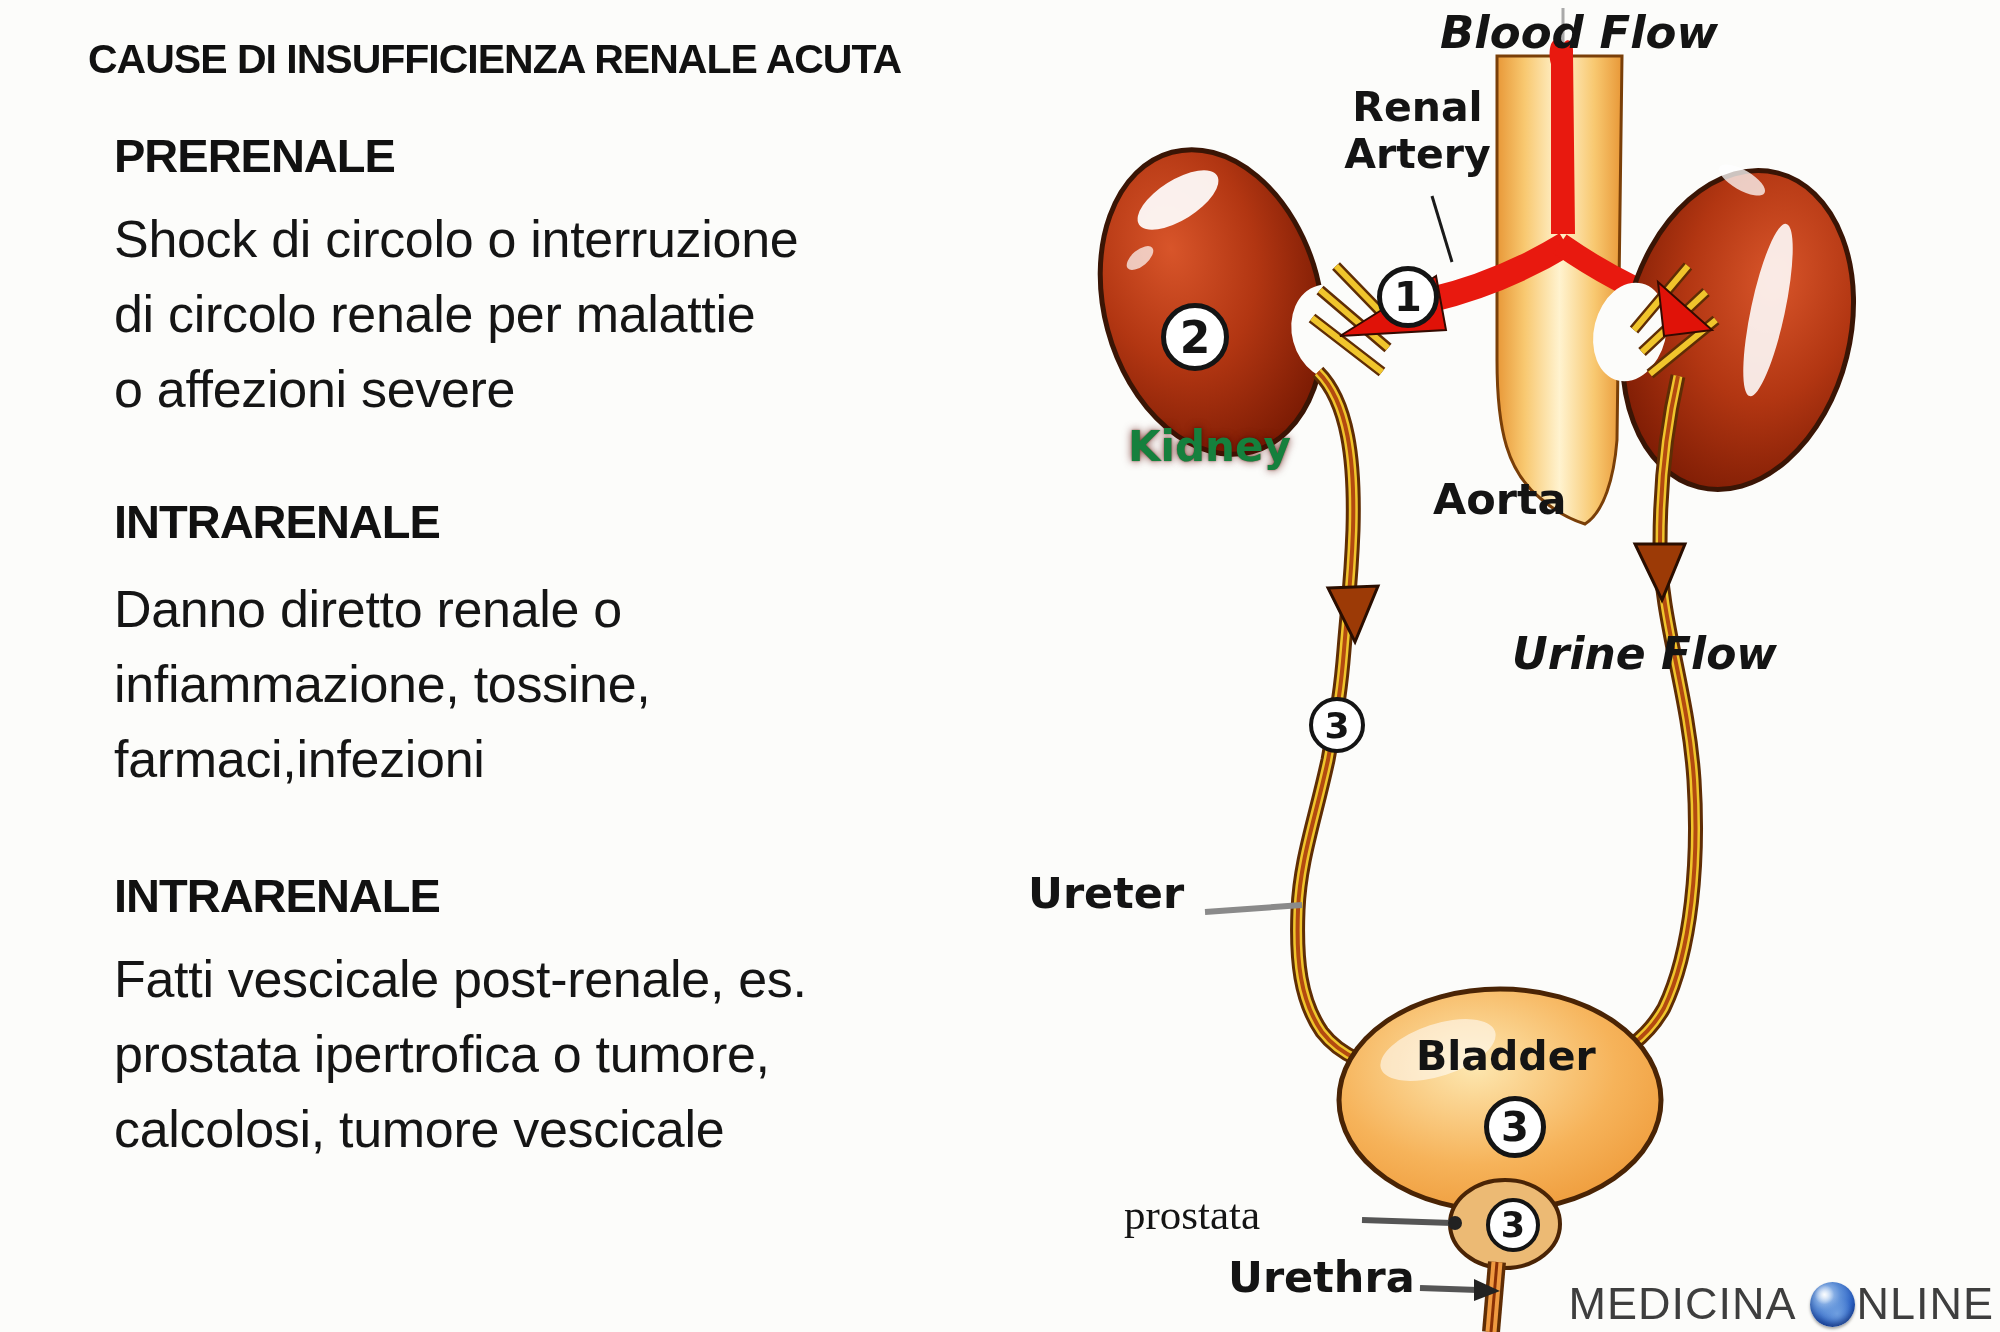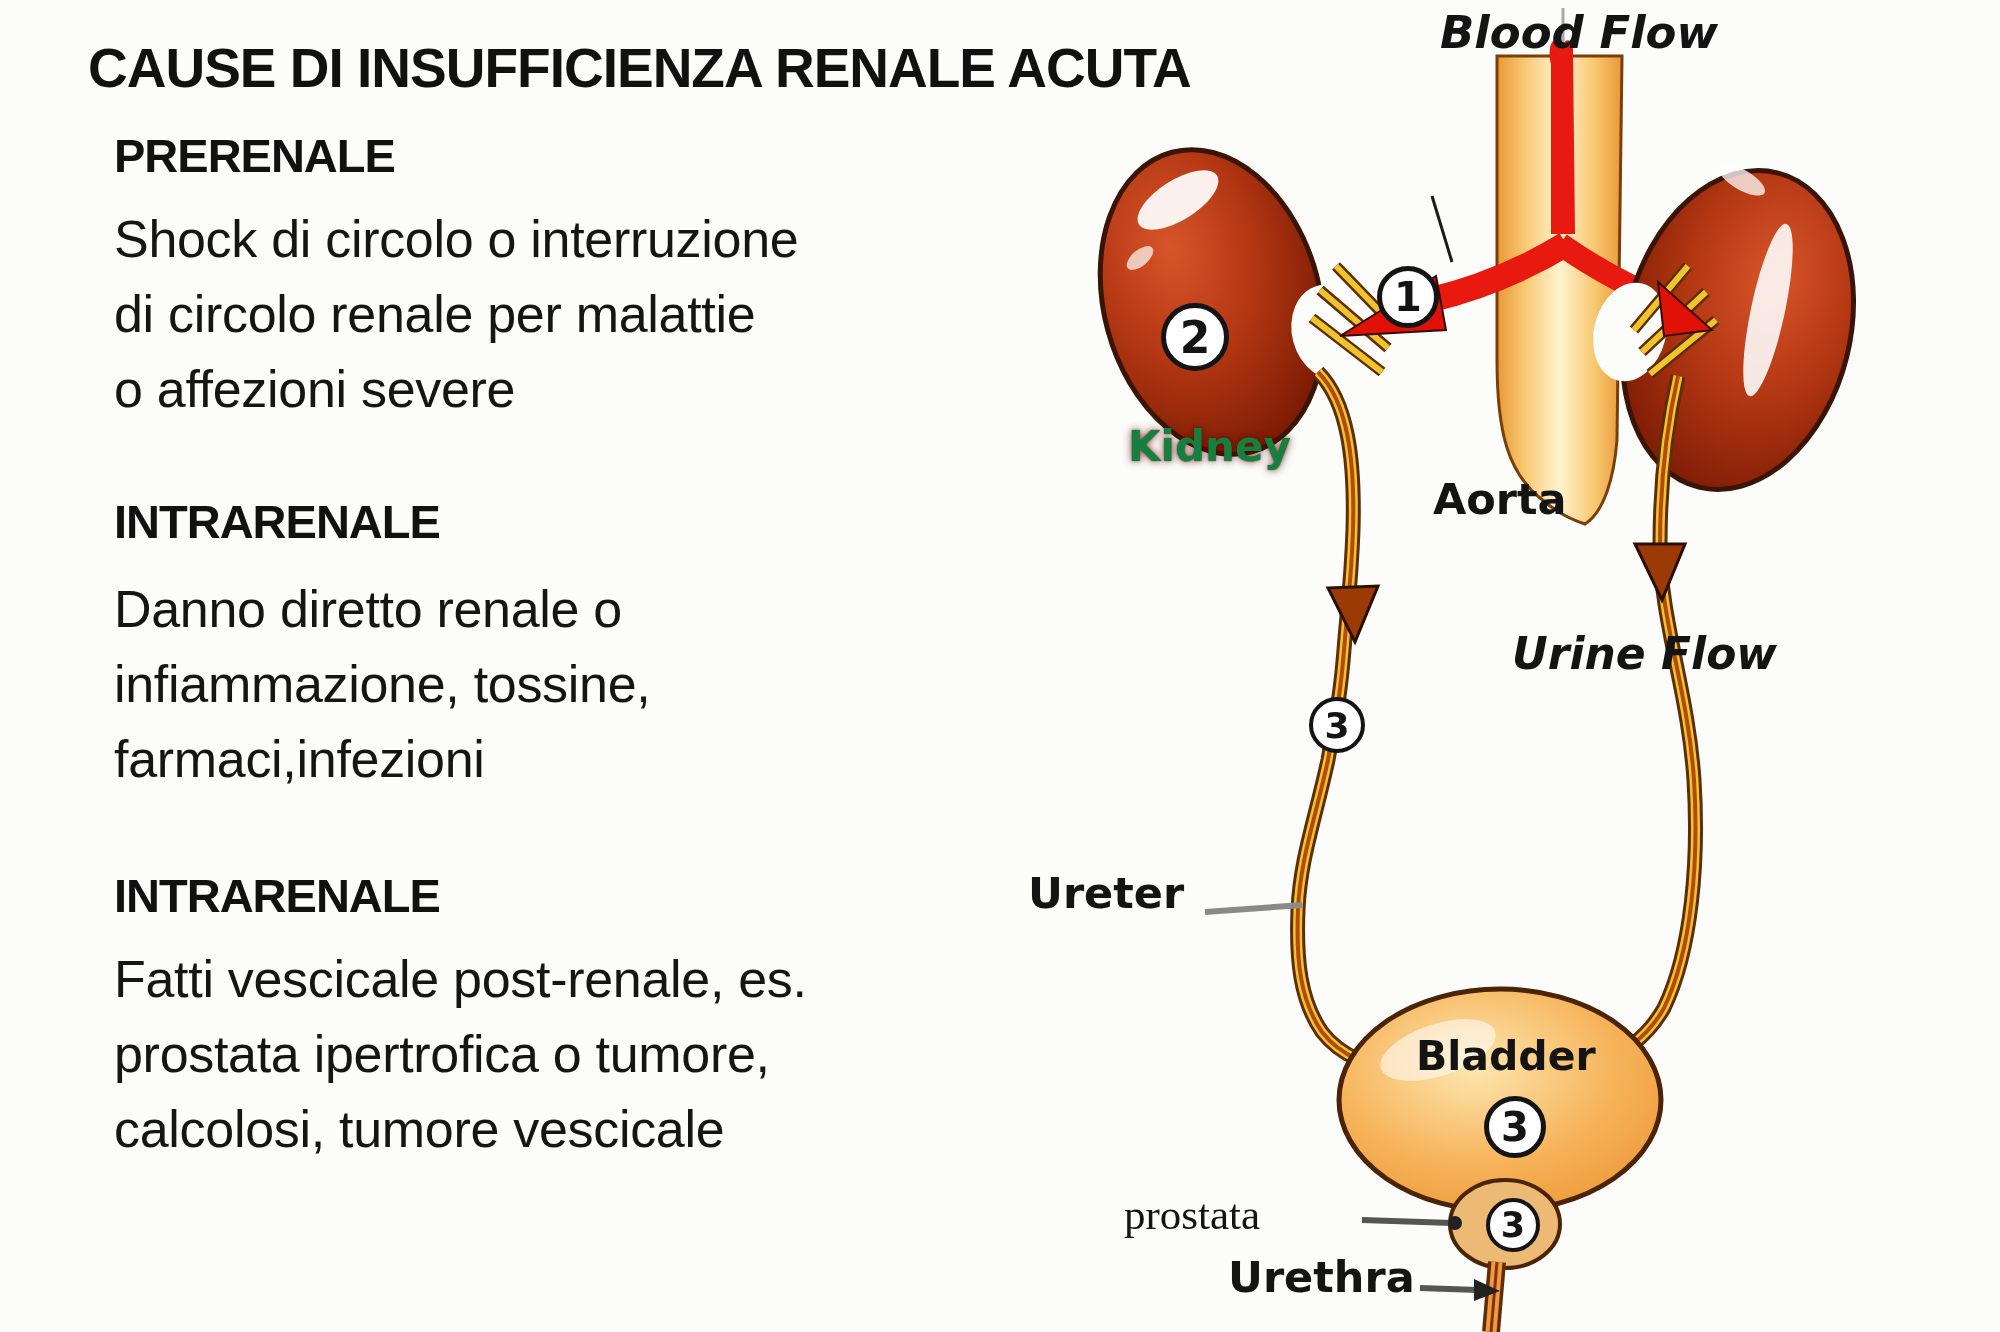--- a/index.html
+++ b/index.html
@@ -2,21 +2,21 @@
 <html><head>
 <meta charset="utf-8">
 <style>
   html,body{margin:0;padding:0;background:#e8e8e8;}
   .stage{
     position:relative;width:2000px;height:1332px;background:#fcfcfa;
     overflow:hidden;font-family:"Liberation Sans",sans-serif;color:#1a1a1a;
   }
   
   .title{
-    position:absolute;left:88px;top:36px;font-size:55px;font-weight:bold;
+    position:absolute;left:88px;top:36px;font-size:41px;font-weight:bold;
     letter-spacing:-1px;white-space:nowrap;color:#111;
   }
   .sec-heading{
     position:absolute;left:114px;font-size:47px;font-weight:bold;
     letter-spacing:-1px;white-space:nowrap;color:#111;
   }
   .sec-body{
     position:absolute;left:114px;font-size:52px;line-height:75px;
     letter-spacing:-0.3px;white-space:nowrap;color:#151515;
   }
@@ -166,20 +166,24 @@
     <line x1="432" y1="196" x2="452" y2="262" stroke="#1a1a1a" stroke-width="3"></line>
     <line x1="205" y1="912" x2="302" y2="905" stroke="#8a8a8a" stroke-width="6"></line>
     <line x1="362" y1="1220" x2="452" y2="1223" stroke="#555555" stroke-width="6"></line>
     <circle cx="455" cy="1223" r="7" fill="#222222"></circle>
     <line x1="420" y1="1288" x2="478" y2="1290" stroke="#555555" stroke-width="6"></line>
     <polygon points="474,1279 474,1301 500,1291" fill="#222222"></polygon>
   </svg>
 
   <div class="dlabel italic" style="left:1440px;top:6px;font-size:45px">Blood Flow</div>
 
+  <div class="dlabel" style="left:1330px;top:84px;width:175px;text-align:center;font-size:41px;line-height:47px">
+    <div>Renal</div>
+    <div>Artery</div>
+  </div>
 
   <div class="dlabel kidney-word" style="left:1128px;top:422px;font-size:42px">Kidney</div>
 
   <div class="dlabel" style="left:1433px;top:474px;font-size:43px">Aorta</div>
 
   <div class="dlabel italic" style="left:1512px;top:628px;font-size:44px">Urine Flow</div>
 
   <div class="dlabel" style="left:1028px;top:868px;font-size:43px">Ureter</div>
 
   <div class="dlabel" style="left:1416px;top:1032px;font-size:41px">Bladder</div>
@@ -187,14 +191,19 @@
   <div class="dlabel plain" style="left:1124px;top:1190px;font-size:43px">prostata</div>
 
   <div class="dlabel" style="left:1228px;top:1252px;font-size:43px">Urethra</div>
 
   <div class="marker" style="left:1377px;top:266px;width:62px;height:62px;font-size:40px">1</div>
   <div class="marker" style="left:1161px;top:303px;width:68px;height:68px;font-size:44px">2</div>
   <div class="marker" style="left:1309px;top:697px;width:56px;height:56px;border-width:4px;font-size:36px">3</div>
   <div class="marker" style="left:1484px;top:1096px;width:62px;height:62px;font-size:40px">3</div>
   <div class="marker" style="left:1486px;top:1198px;width:54px;height:54px;border-width:4px;font-size:35px">3</div>
 
+  <div class="watermark">
+    <span>MEDICINA</span>
+    <span class="globe"></span>
+    <span>NLINE</span>
+  </div>
 
 </div>
 
 </body></html>

